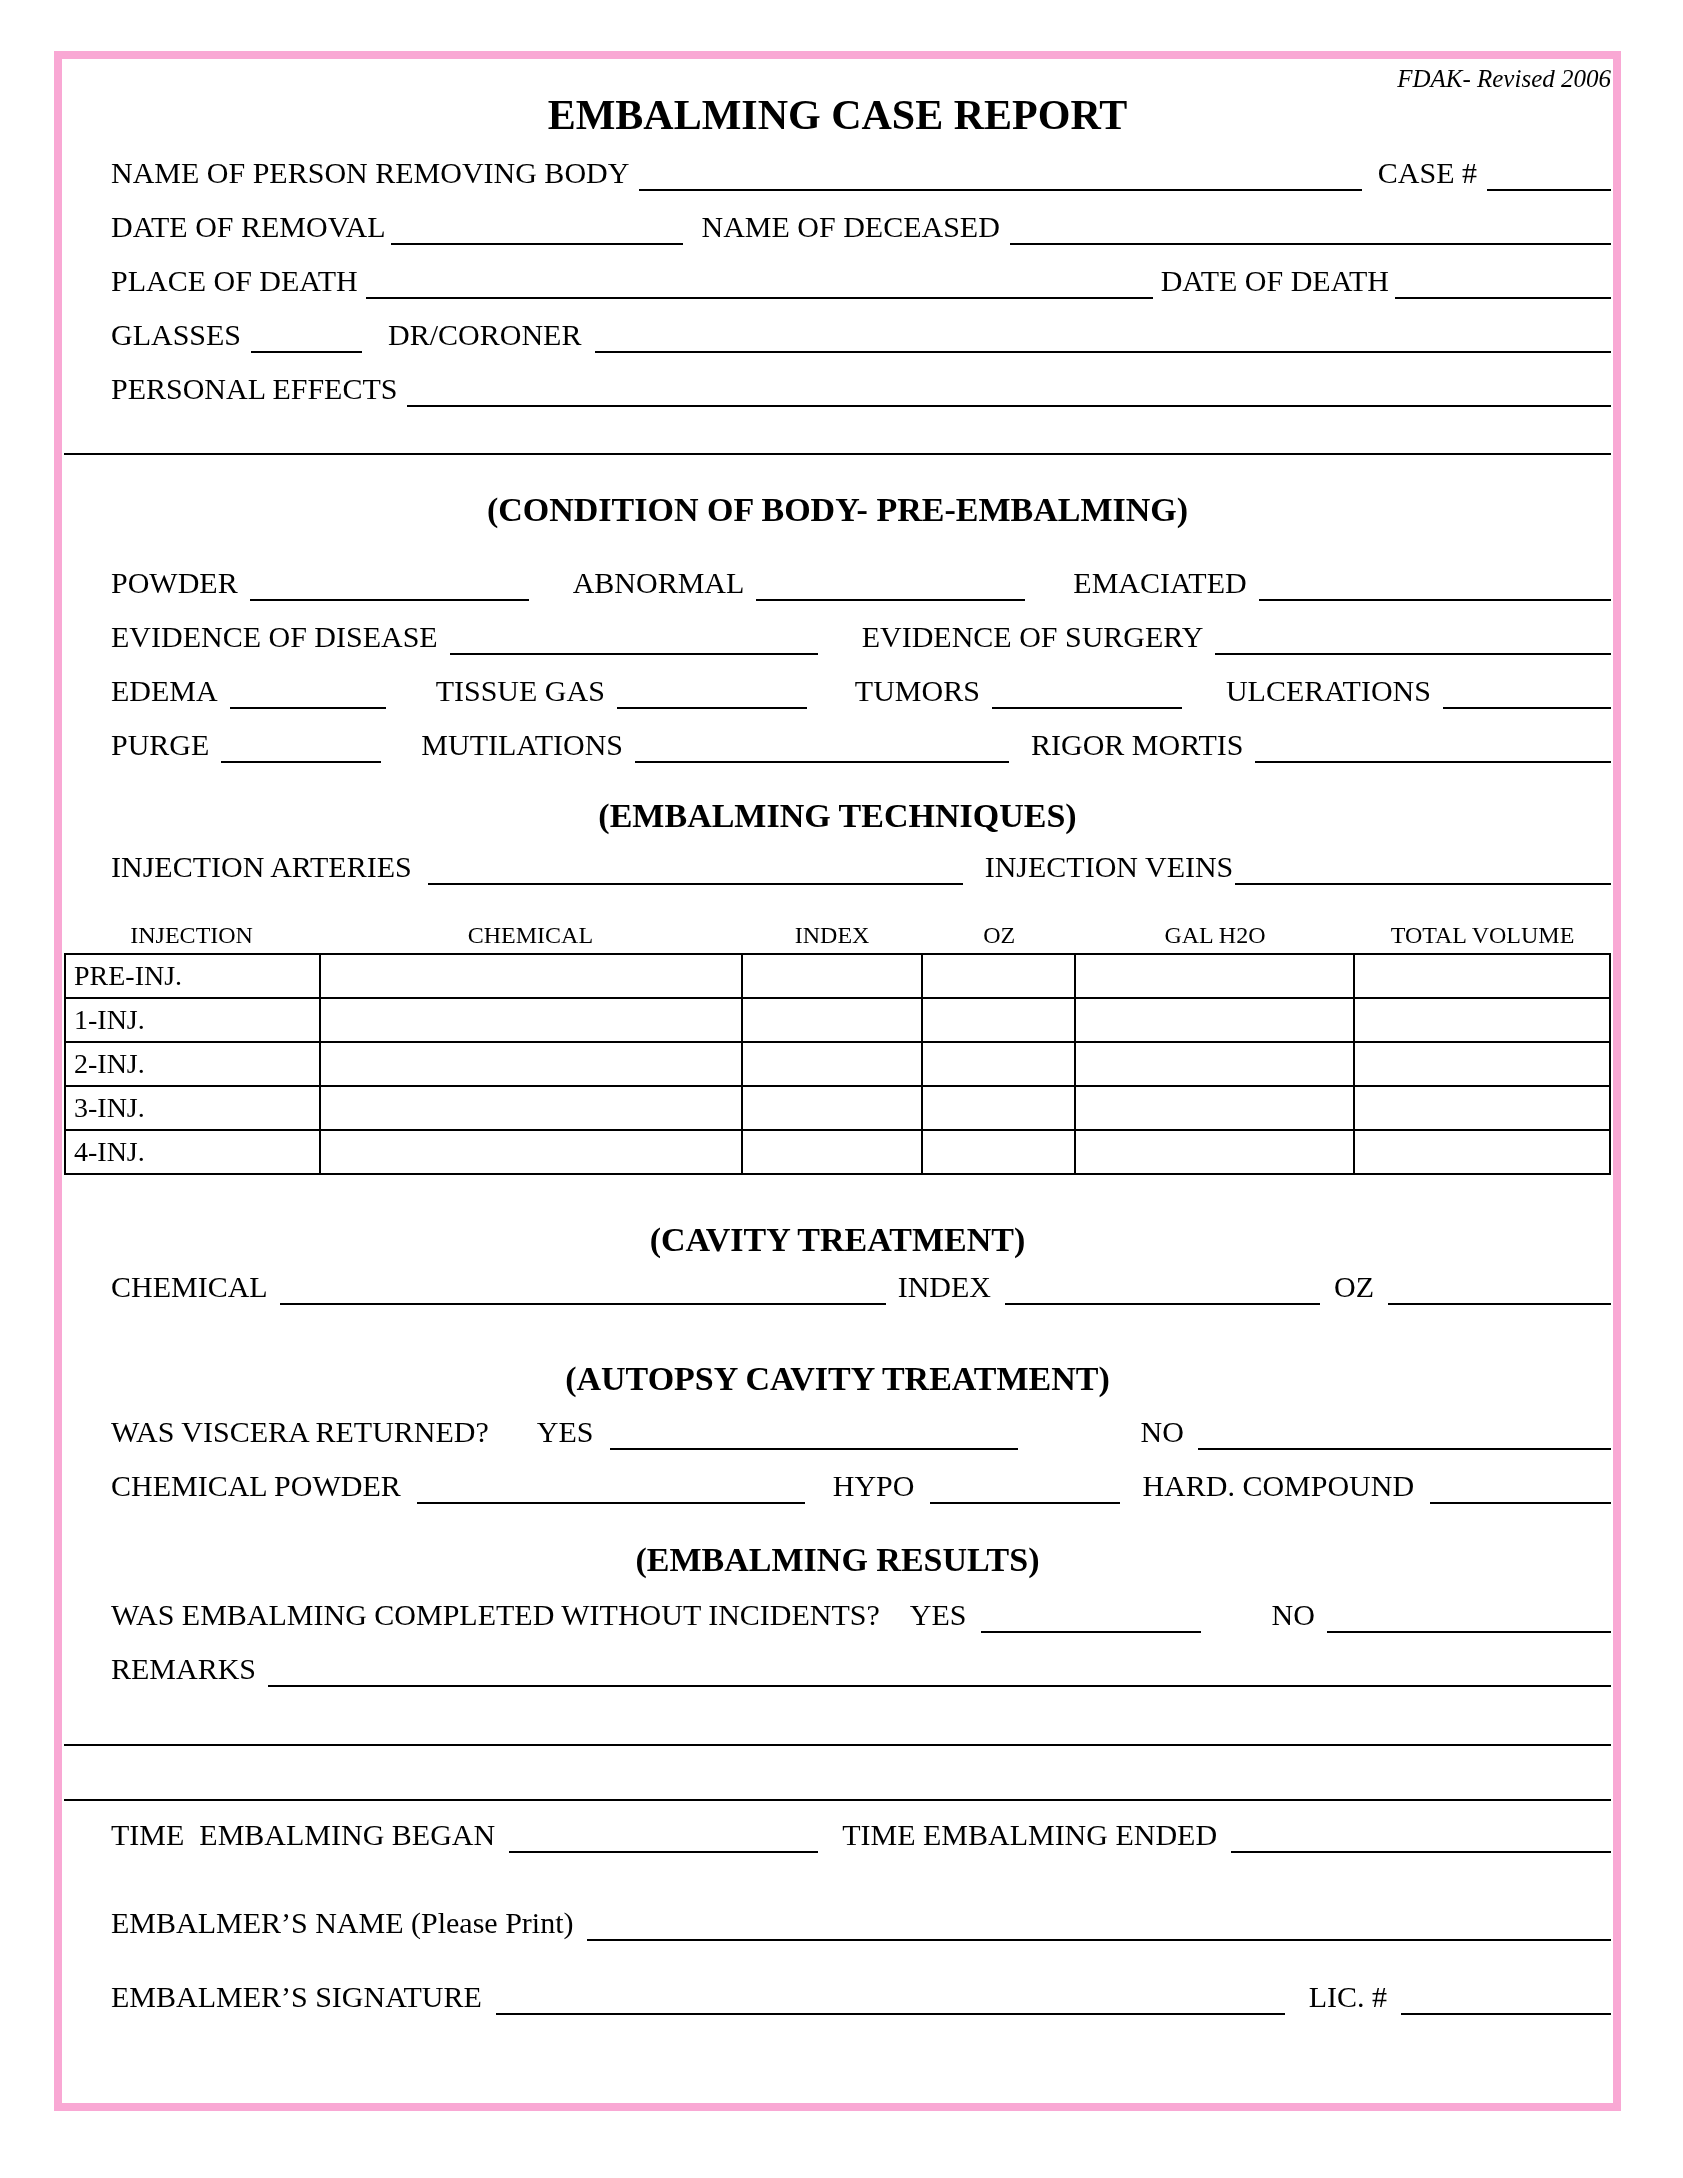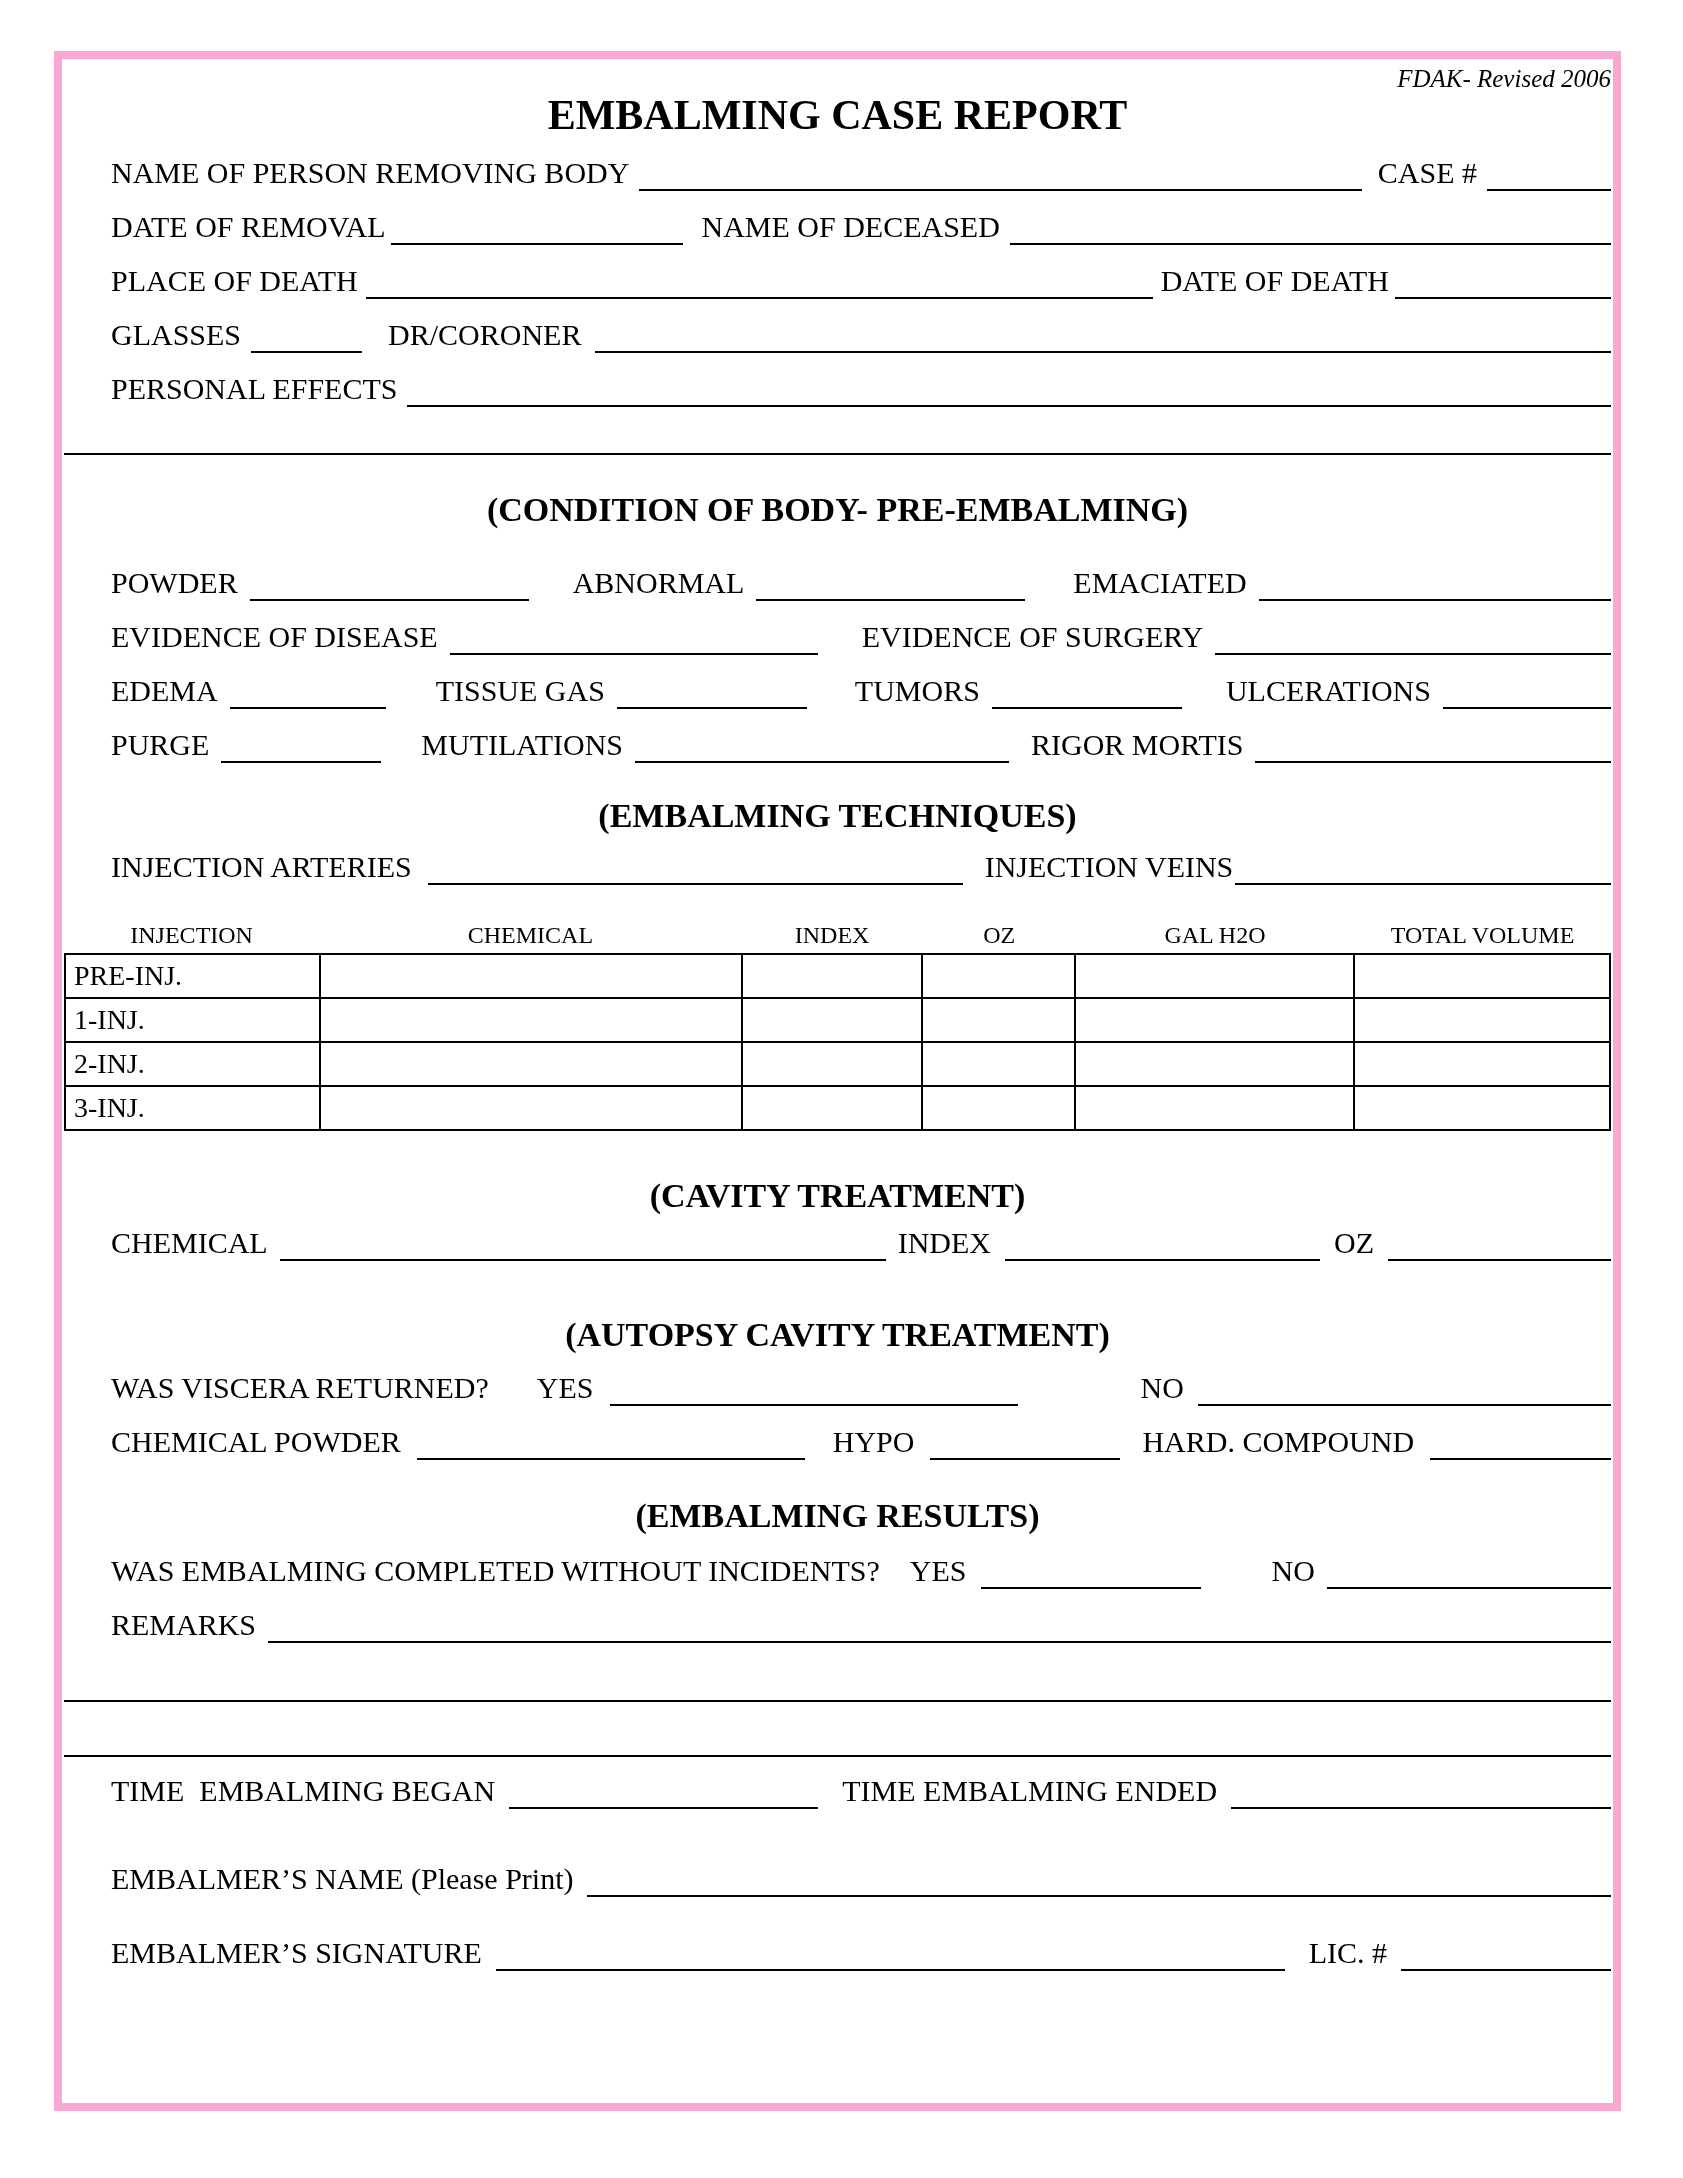--- a/index.html
+++ b/index.html
@@ -202,20 +202,28 @@
                 <td></td>
               </tr>
               <tr>
                 <td>3-INJ.</td>
                 <td></td>
                 <td></td>
                 <td></td>
                 <td></td>
                 <td></td>
               </tr>
+              <tr>
+                <td>4-INJ.</td>
+                <td></td>
+                <td></td>
+                <td></td>
+                <td></td>
+                <td></td>
+              </tr>
             </tbody>
           </table>
         </div>
         <div class="section" style="margin-top: 44px;">(CAVITY TREATMENT)</div>
         <div class="row" style="height: 46px;">
           <span class="lbl">CHEMICAL</span>
           <div class="line" style="width: 606px; margin-left: 12px;"></div>
           <span class="lbl" style="margin-left: 12px;">INDEX</span>
           <div class="line" style="width: 315px; margin-left: 14px;"></div>
           <span class="lbl" style="margin-left: 14px;">OZ</span>

